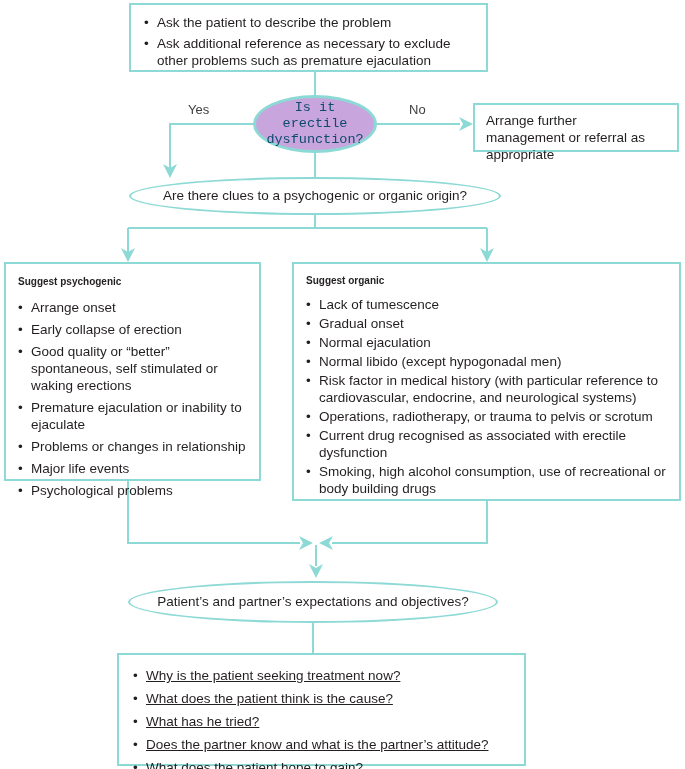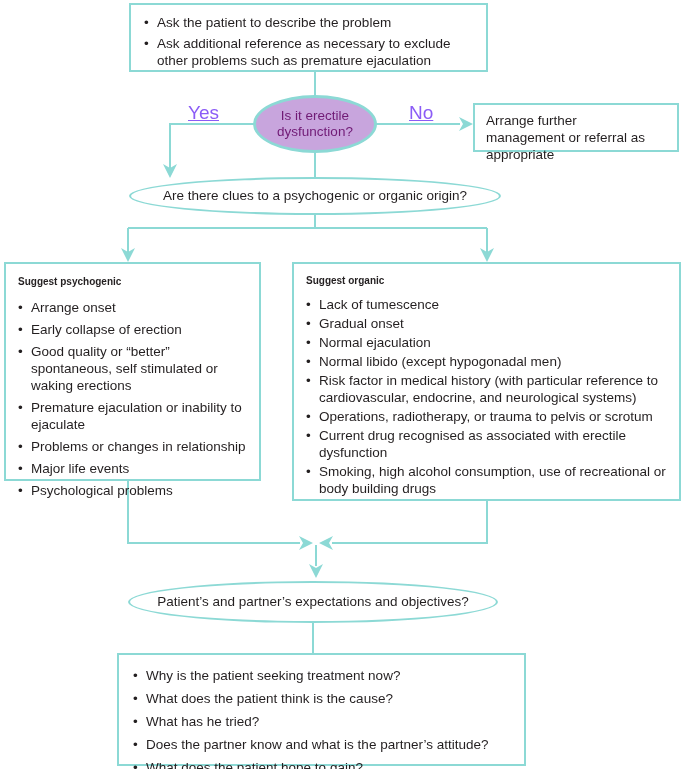--- a/index.html
+++ b/index.html
@@ -30,42 +30,42 @@
     display: flex;
     align-items: center;
     justify-content: center;
     text-align: center;
     font-size: 13.5px;
     line-height: 16px;
   }
   .ellipse.decision {
     background: #c8a5dd;
     border-width: 3px;
-    color: #701a75;
+    color: #0c4a6e;
     padding: 0 6px;
+    font-family: Liberation Mono, monospace;
   }
   ul.bullets { margin: 0; padding: 0; list-style: none; }
   ul.bullets li { position: relative; padding-left: 13px; }
   ul.bullets li::before { content: "\2022"; position: absolute; left: 0; }
   .top-box { padding: 9px 10px 0 13px; }
   .top-box li { margin-bottom: 4px; }
   .psy-box { padding: 9px 6px 0 12px; }
   .psy-box li { margin-bottom: 5px; }
   .org-box { padding: 8px 6px 0 12px; }
   .org-box li { margin-bottom: 2px; }
   .q-box { padding: 12px 8px 0 14px; }
-  .q-box li { margin-bottom: 6px; }
+  .q-box li { margin-bottom: 6px; text-decoration: underline; }
   .box-title { font-weight: bold; margin: 0 0 9px 0; font-size: 10px; }
   .org-box .box-title { margin-bottom: 7px; }
   .referral-box { padding: 7px 20px 0 11px; }
   .branch-label {
     position: absolute;
-    font-size: 19px;
-    color: #8b5cf6;
-    text-decoration: underline;
+    font-size: 13px;
+    color: #404040;
   }
 </style>
 </head>
 <body>
 
 <div class="canvas">
 
   <svg class="connectors" width="685" height="769" viewBox="0 0 685 769">
     <g stroke="#8cd9d5" stroke-width="2" fill="none">
       <path d="M315,72 L315,96"></path>

